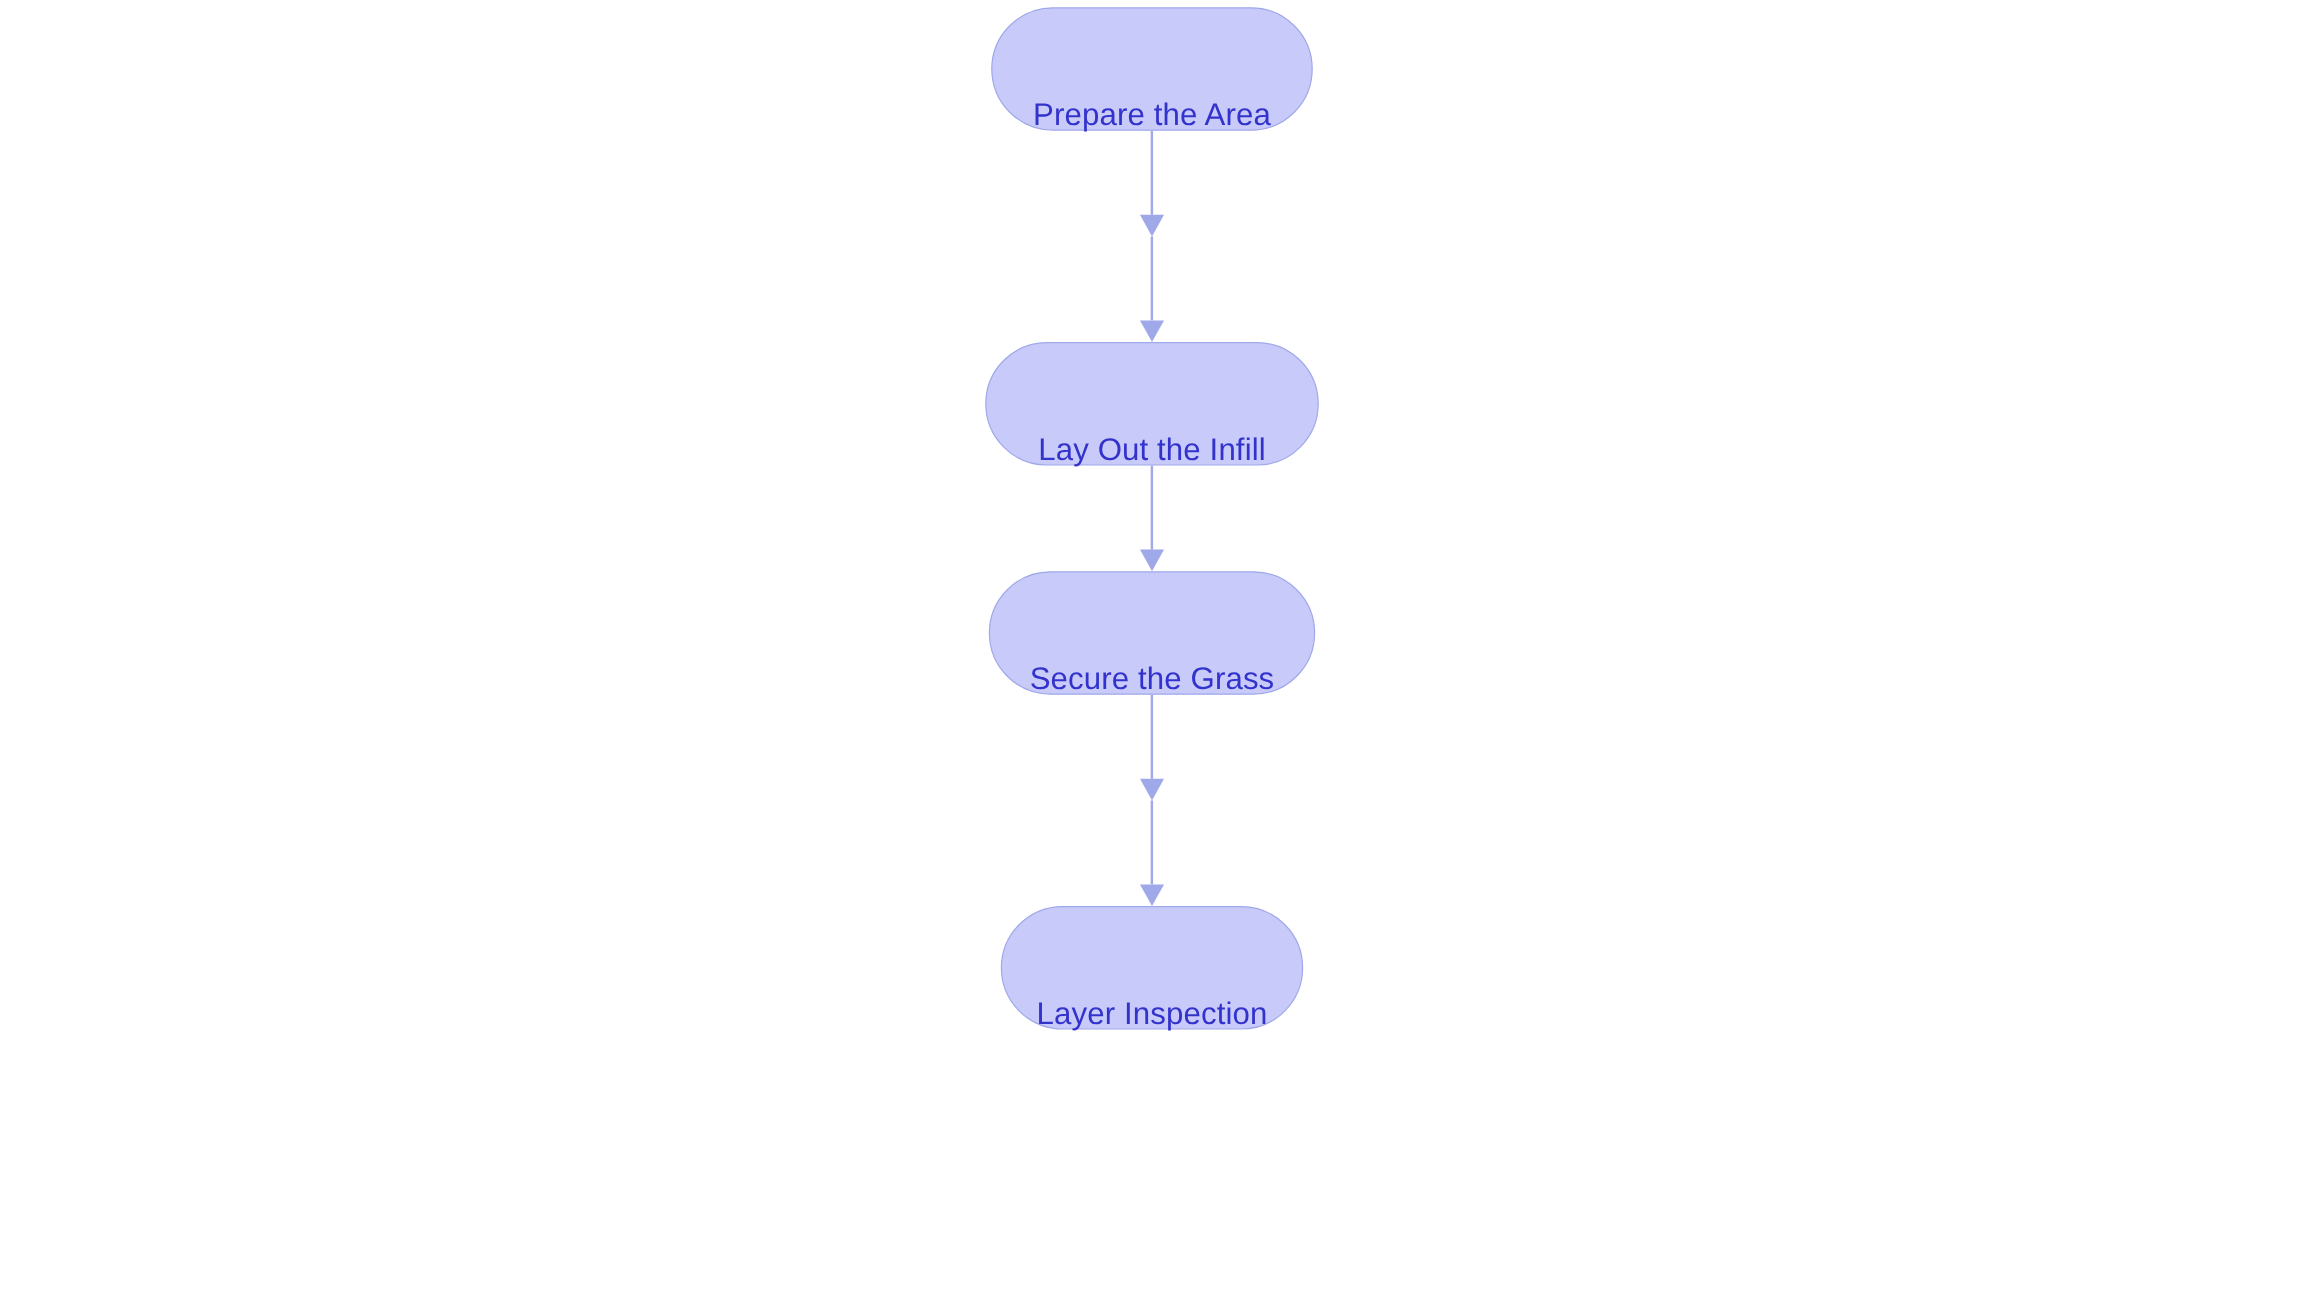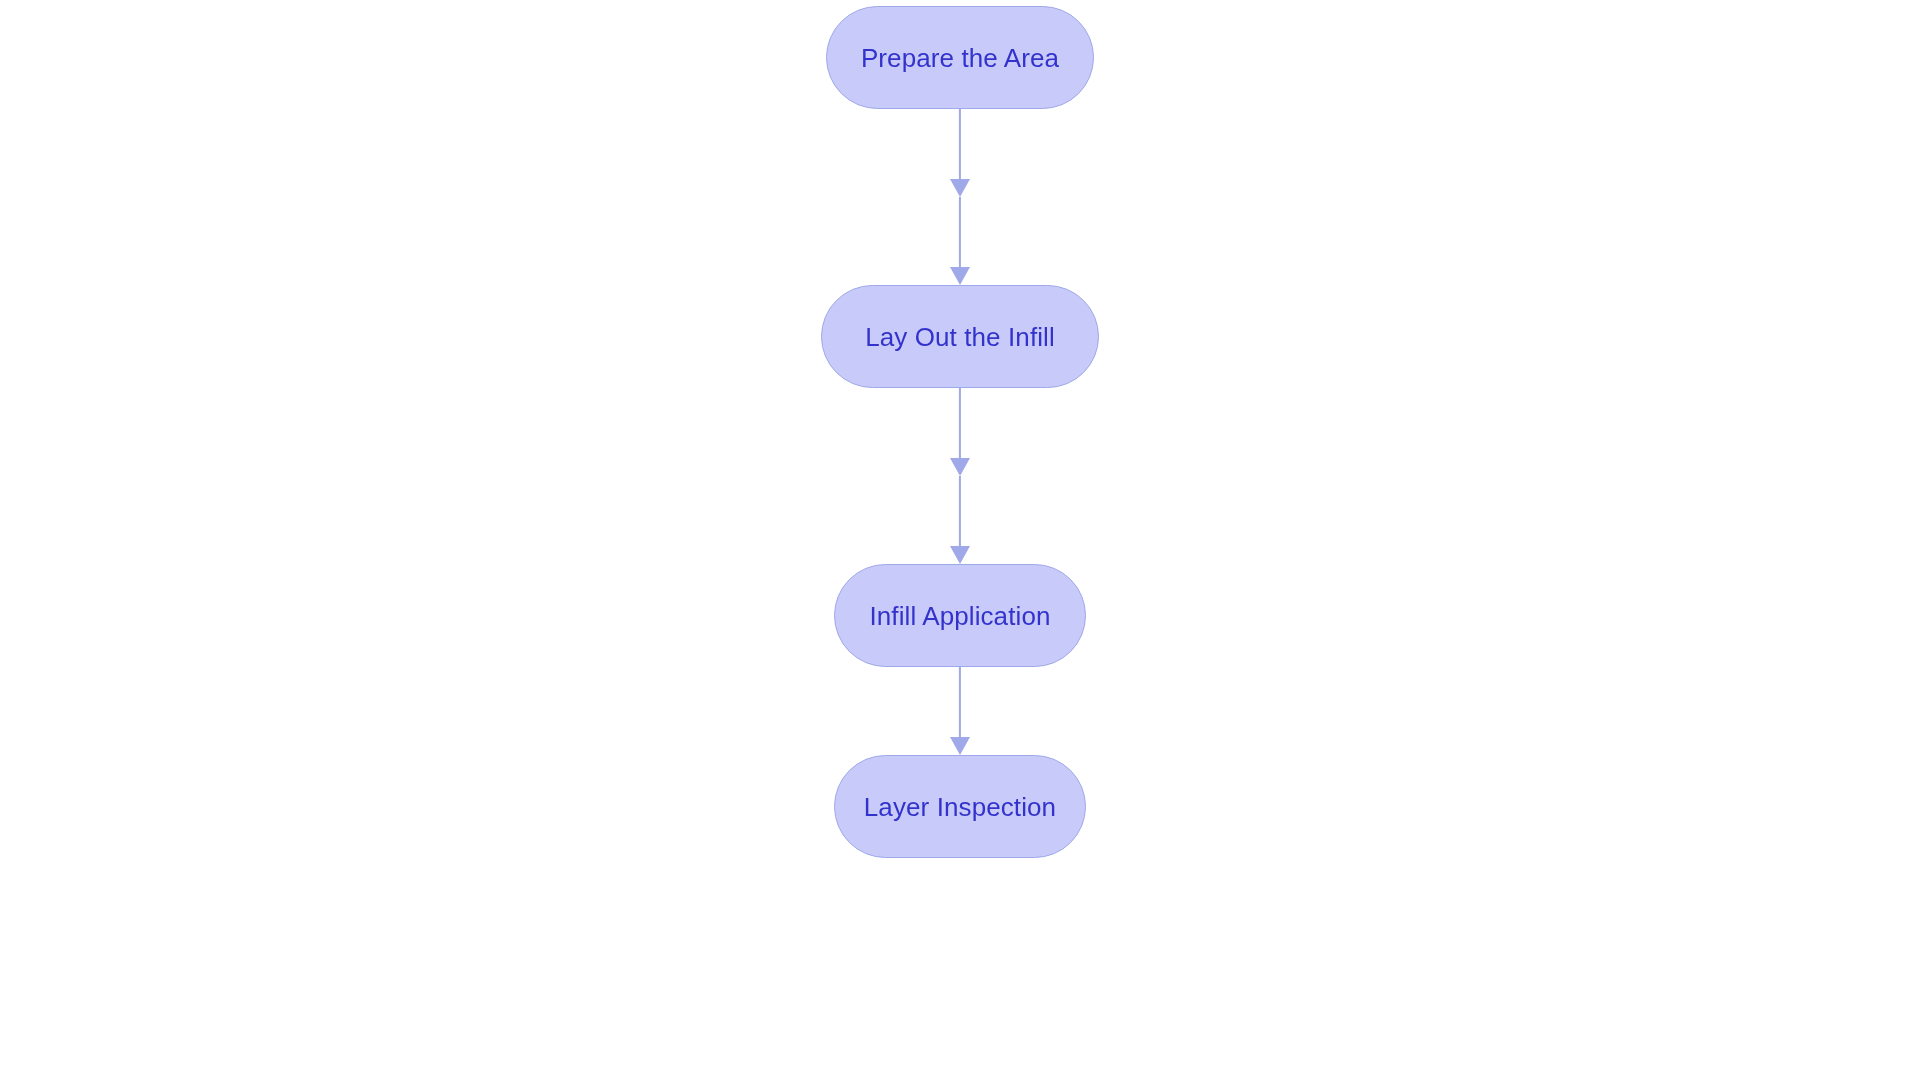--- a/index.html
+++ b/index.html
@@ -36,21 +36,21 @@
     box-sizing: border-box;
   }
 
   .node {
     box-sizing: border-box;
     height: 103px;
     background: #C8CBFA;
     border: 1.6px solid #9FA8E8;
     border-radius: 52px;
     display: flex;
-    align-items: center;
+    align-items: flex-end;
     justify-content: center;
     flex: 0 0 auto;
   }
 
   .node-label {
     color: #3333CC;
     font-size: 26px;
     font-family: "Liberation Sans", sans-serif;
     font-weight: 400;
     letter-spacing: 0.1px;
@@ -117,29 +117,29 @@
 
     <div class="node w-layout">
       <span class="node-label">Lay Out the Infill</span>
     </div>
 
     <div class="connector">
       <span class="stem"></span>
       <span class="head"></span>
     </div>
 
+    <div class="node w-secure">
+      <span class="node-label">Secure the Grass</span>
+    </div>
 
     <div class="connector">
       <span class="stem"></span>
       <span class="head"></span>
     </div>
 
-    <div class="node w-infill">
-      <span class="node-label">Infill Application</span>
-    </div>
 
     <div class="connector">
       <span class="stem"></span>
       <span class="head"></span>
     </div>
 
     <div class="node w-final">
       <span class="node-label">Layer Inspection</span>
     </div>
 

